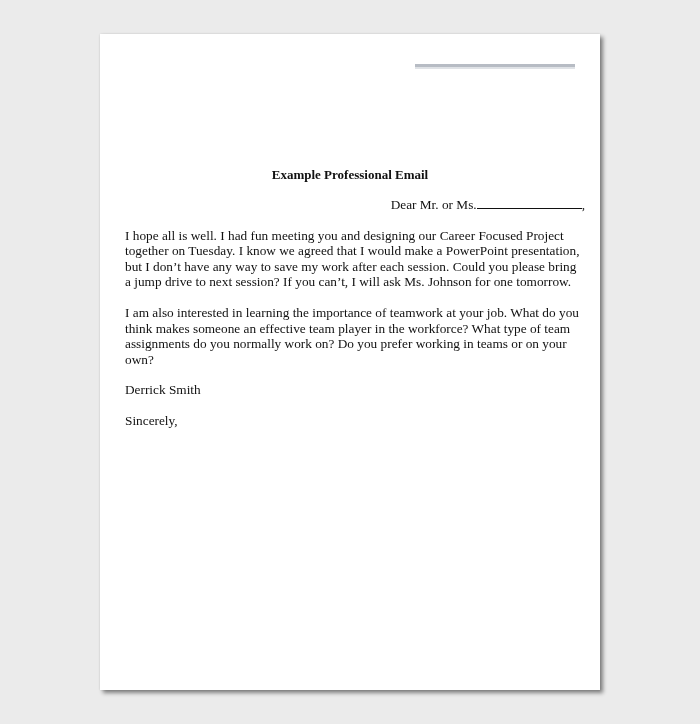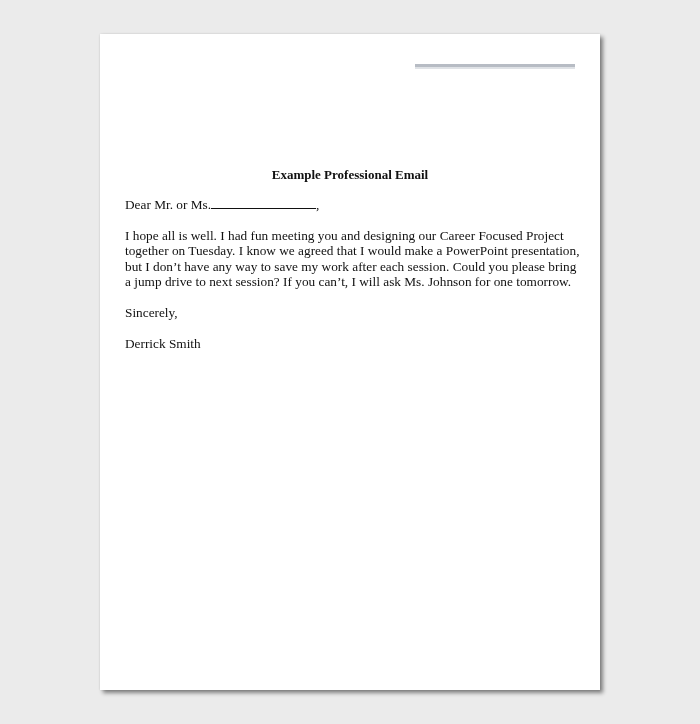--- a/index.html
+++ b/index.html
@@ -55,20 +55,21 @@
       width: 460px;
       font-size: 13.3px;
       line-height: 15.6px;
       color: #111;
     }
     .body-text p {
       margin: 0 0 15px 0;
     }
     .salutation {
       margin-bottom: 15px !important;
+      text-align: right;
     }
     .blank {
       display: inline-block;
       width: 105px;
       border-bottom: 1px solid #111;
       height: 12px;
       vertical-align: baseline;
     }
   </style>
 </head>
@@ -77,16 +78,17 @@
 <div class="page">
   <div class="header-rule"></div>
 
   <div class="title">
     <span>Example Professional Email</span>
   </div>
 
   <div class="body-text">
     <p class="salutation"><span>Dear Mr. or Ms.</span><span class="blank"></span><span>,</span></p>
     <p>I hope all is well. I had fun meeting you and designing our Career Focused Project together on Tuesday. I know we agreed that I would make a PowerPoint presentation, but I don’t have any way to save my work after each session. Could you please bring a jump drive to next session? If you can’t, I will ask Ms. Johnson for one tomorrow.</p>
+    <p>I am also interested in learning the importance of teamwork at your job. What do you think makes someone an effective team player in the workforce? What type of team assignments do you normally work on? Do you prefer working in teams or on your own?</p>
+    <p>Derrick Smith</p>
     <p>Sincerely,</p>
-    <p>Derrick Smith</p>
   </div>
 </div>
 
 </body></html>

